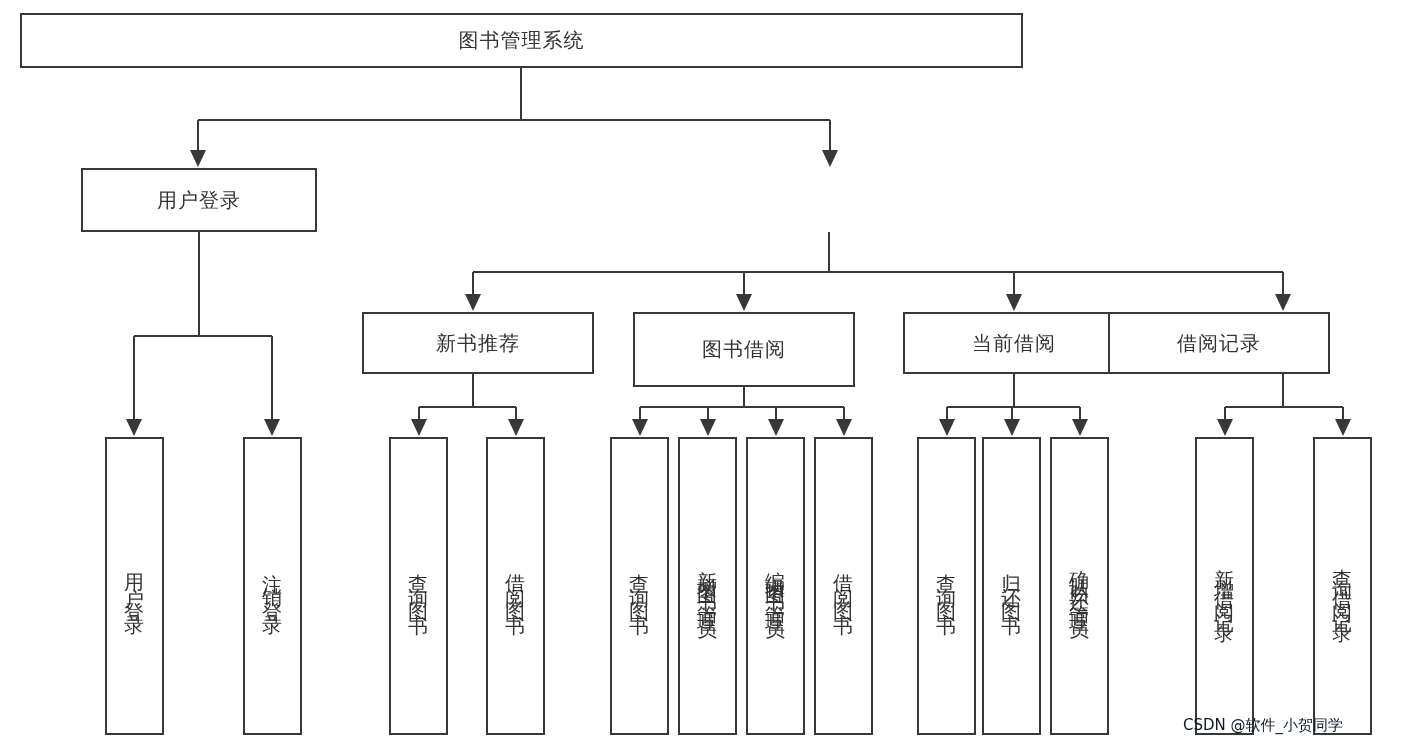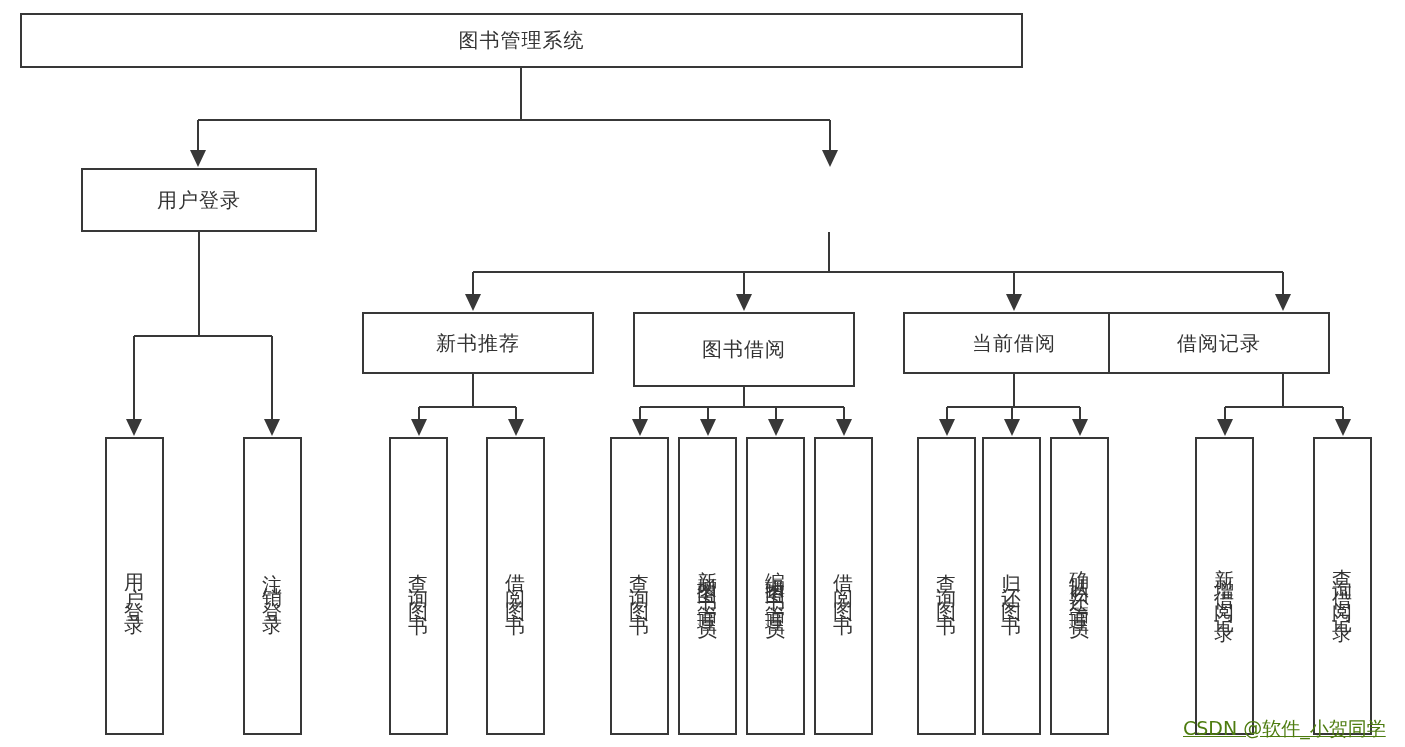--- a/index.html
+++ b/index.html
@@ -15,21 +15,21 @@
   .h-label{font-size:20px;letter-spacing:1px;white-space:nowrap;}
   .leaf{top:437px;height:298px;width:59px;}
   .v-label{
     writing-mode:vertical-rl;text-orientation:mixed;
     font-size:20px;letter-spacing:14px;line-height:1;white-space:nowrap;
   }
   .leaf.mid .v-label{letter-spacing:11px;}
   .leaf.dense .v-label{letter-spacing:7px;}
   .watermark{
     position:absolute;left:1183px;top:716px;z-index:10;
-    font-size:19px;color:#4d7c0f;white-space:nowrap;text-decoration:underline;
+    font-size:15px;color:#0f172a;white-space:nowrap;
   }
 </style>
 </head>
 <body>
 
 <div class="canvas">
 
   <svg class="connector-layer" width="1405" height="747" viewBox="0 0 1405 747" xmlns="http://www.w3.org/2000/svg">
     <g stroke="#383838" stroke-width="2" fill="none">
       <path d="M521 67 V120 M198 120 H830 M198 120 V152 M830 120 V152"></path>

